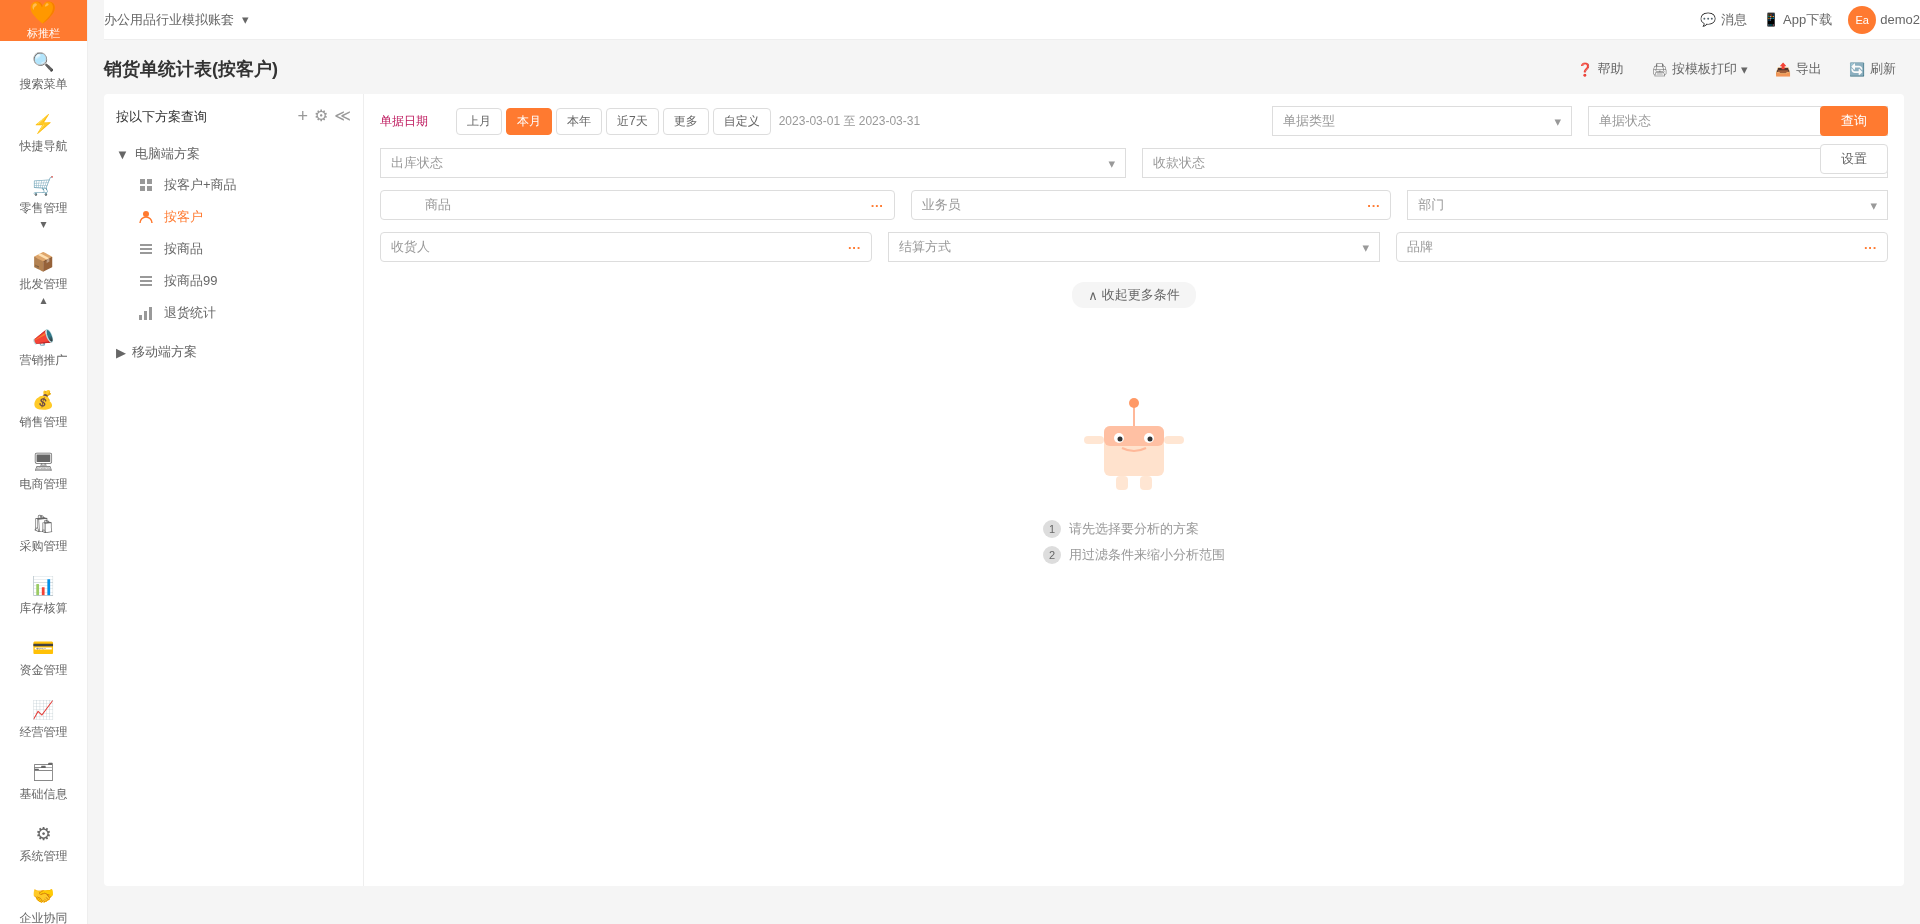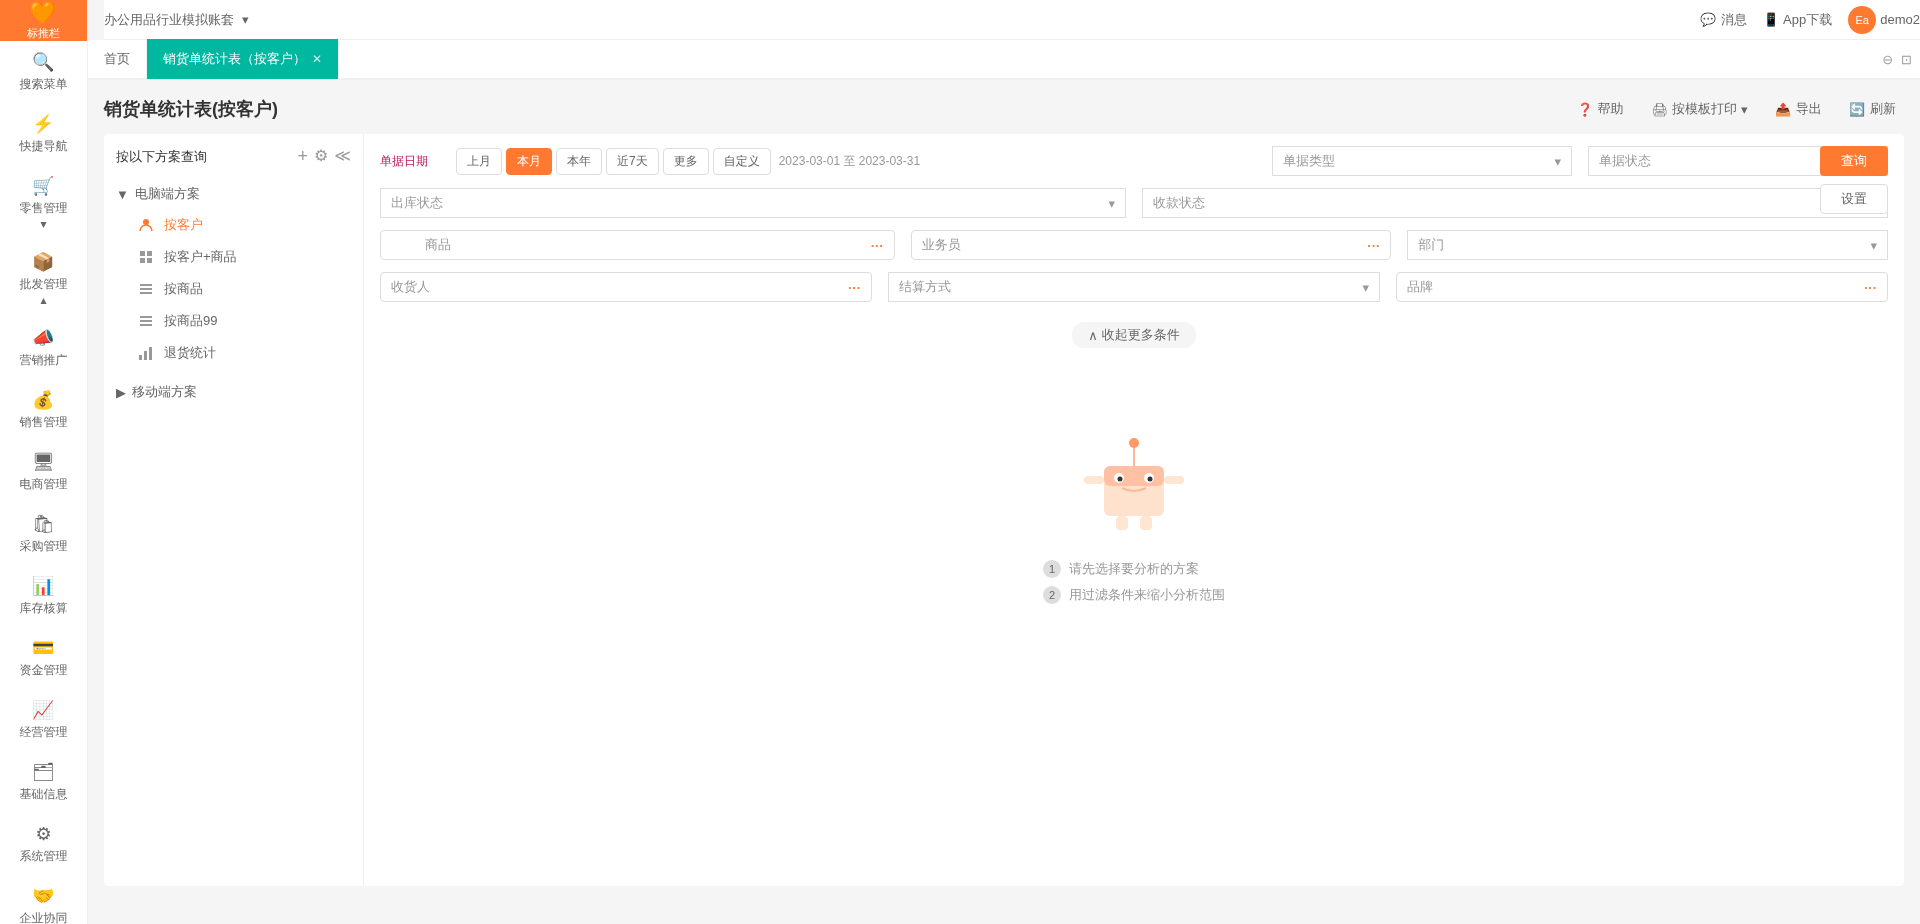--- a/index.html
+++ b/index.html
@@ -175,33 +175,20 @@
       </div>
       <div class="item">
         <div class="avatar">
           <span>Ea</span>
         </div>
         <span>demo2</span>
       </div>
     </div>
   </div>
 
-  <div class="tabs-bar">
-    <div class="tab tab-home">
-      <span>首页</span>
-    </div>
-    <div class="tab active" style="background:#00b8a0; color:#fff;">
-      <span>销货单统计表（按客户）</span>
-      <span class="close">✕</span>
-    </div>
-    <div style="flex:1; display:flex; align-items:center; justify-content:flex-end; padding-right:8px;">
-      <span style="color:#999; cursor:pointer; margin-right:8px;">⊖</span>
-      <span style="color:#999; cursor:pointer;">⊡</span>
-    </div>
-  </div>
 
   <div class="content">
 
     <div class="page-header">
       <h2 class="page-title">销货单统计表(按客户)</h2>
       <div class="page-actions">
         <div class="action-btn">
           <span>❓</span>
           <span>帮助</span>
         </div>
@@ -232,40 +219,40 @@
             <span style="color:#999;">≪</span>
           </div>
         </div>
 
         <div class="scheme-group">
           <div class="scheme-group-title">
             <span>▼</span>
             <span>电脑端方案</span>
           </div>
           <div class="scheme-group-items">
-            <div class="scheme-item active">
-              <div class="item-icon">
-                <svg width="16" height="16" viewBox="0 0 16 16" fill="none">
-                    <circle cx="8" cy="5" r="3" fill="#ff7a30"></circle>
-                    <path d="M2 14c0-3.3 2.7-6 6-6s6 2.7 6 6" stroke="#ff7a30" stroke-width="1.5" fill="none"></path>
-                  </svg>
-              </div>
-              <span>按客户</span>
-            </div>
             <div class="scheme-item">
               <div class="item-icon">
                 <svg width="16" height="16" viewBox="0 0 16 16">
                     <rect x="2" y="2" width="5" height="5" fill="#999"></rect>
                     <rect x="9" y="2" width="5" height="5" fill="#999"></rect>
                     <rect x="2" y="9" width="5" height="5" fill="#999"></rect>
                     <rect x="9" y="9" width="5" height="5" fill="#999"></rect>
                   </svg>
               </div>
               <span>按客户+商品</span>
             </div>
+            <div class="scheme-item active">
+              <div class="item-icon">
+                <svg width="16" height="16" viewBox="0 0 16 16" fill="none">
+                    <circle cx="8" cy="5" r="3" fill="#ff7a30"></circle>
+                    <path d="M2 14c0-3.3 2.7-6 6-6s6 2.7 6 6" stroke="#ff7a30" stroke-width="1.5" fill="none"></path>
+                  </svg>
+              </div>
+              <span>按客户</span>
+            </div>
             <div class="scheme-item">
               <div class="item-icon">
                 <svg width="16" height="16" viewBox="0 0 16 16">
                     <rect x="2" y="3" width="12" height="2" fill="#999"></rect>
                     <rect x="2" y="7" width="12" height="2" fill="#999"></rect>
                     <rect x="2" y="11" width="12" height="2" fill="#999"></rect>
                   </svg>
               </div>
               <span>按商品</span>
             </div>

